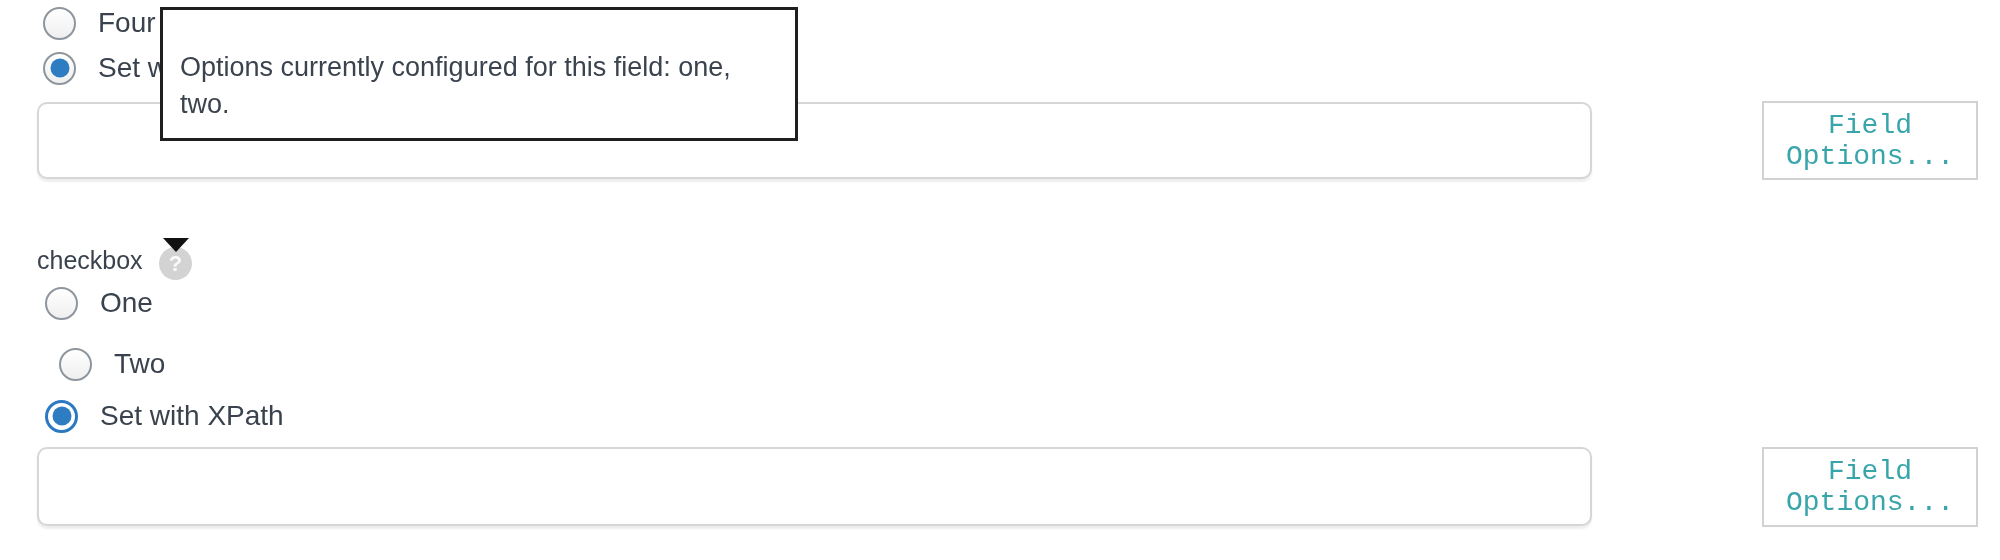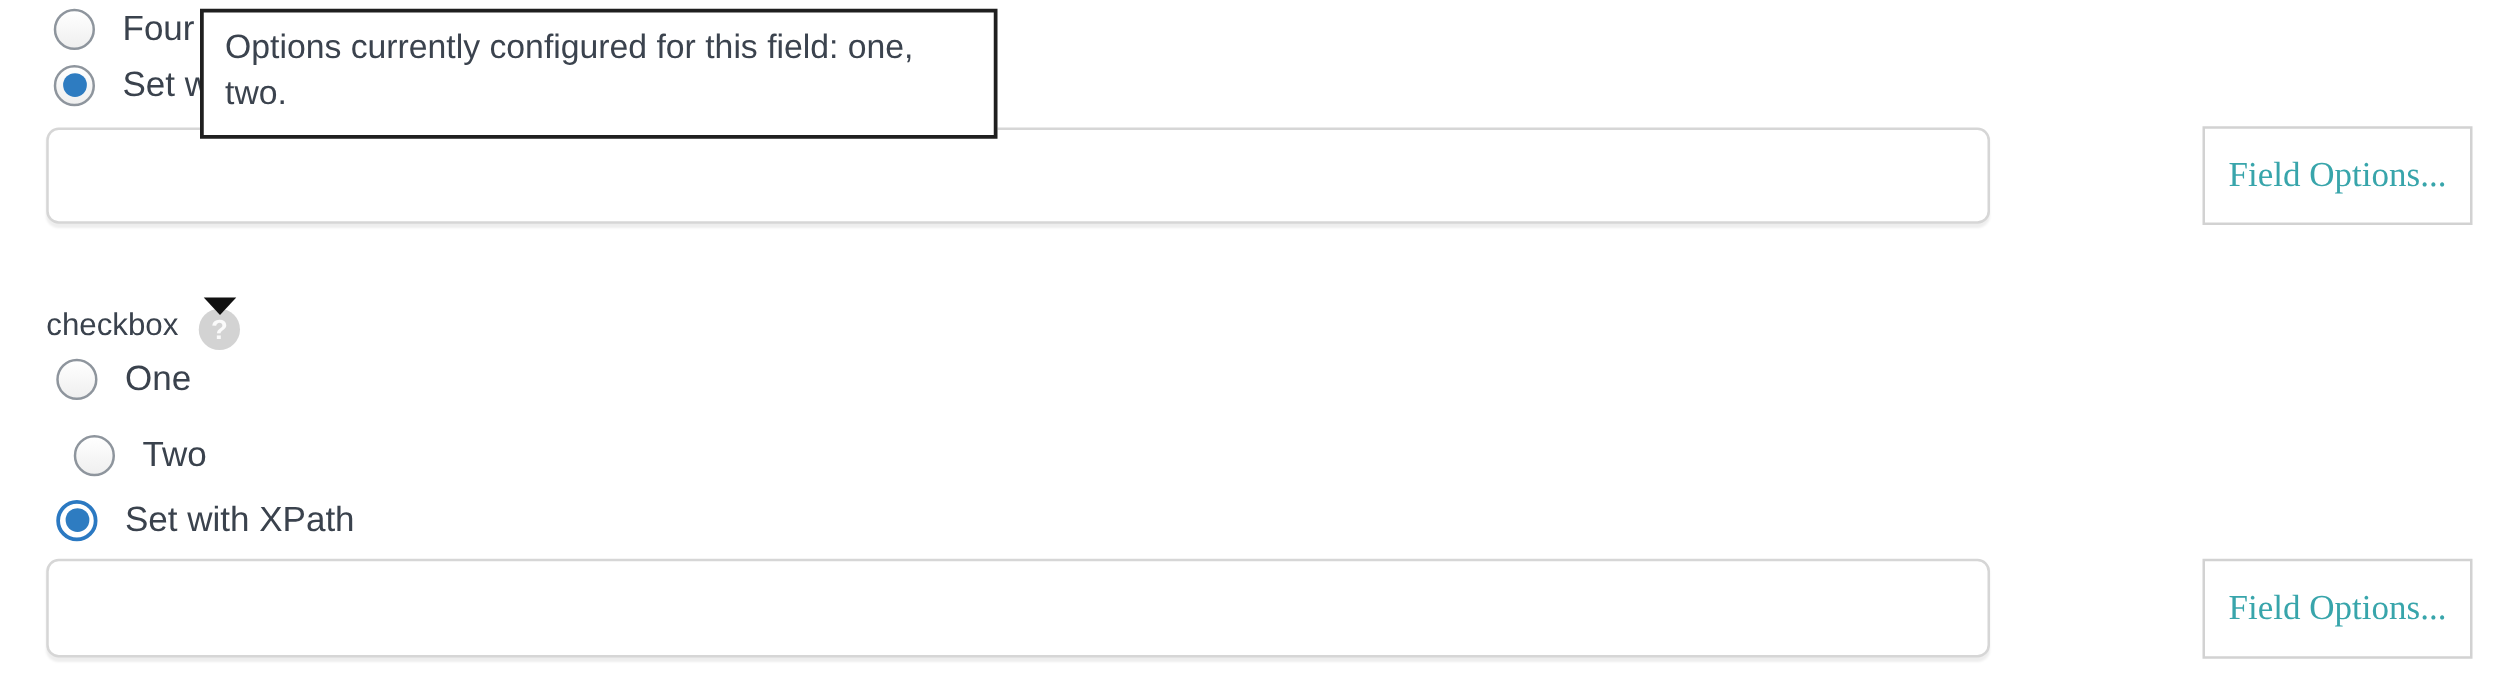--- a/index.html
+++ b/index.html
@@ -70,39 +70,40 @@
     width: 216px;
     height: 79px;
     background: #ffffff;
     border: 2px solid #d2d2d2;
     display: flex;
     align-items: center;
     justify-content: center;
     font-size: 28px;
     color: #38a5ab;
     cursor: pointer;
-    font-family: Liberation Serif, serif;
+    font-family: Liberation Mono, monospace;
   }
 
   
   .tooltip {
     position: absolute;
     left: 160px;
     top: 7px;
     width: 638px;
     background: #ffffff;
     border: 3px solid #1f1f1f;
     padding: 9px 16px 15px 17px;
     z-index: 10;
   }
   .tooltip p {
     font-size: 27px;
     line-height: 37px;
     color: #3b434e;
     white-space: pre-line;
+    margin-top: 30px;
   }
   .tooltip p + p { margin-top: 37px; }
   .tooltip-arrow {
     position: absolute;
     left: 163px;
     top: 238px;
     width: 0; height: 0;
     border-left: 13px solid transparent;
     border-right: 13px solid transparent;
     border-top: 14px solid #111111;

